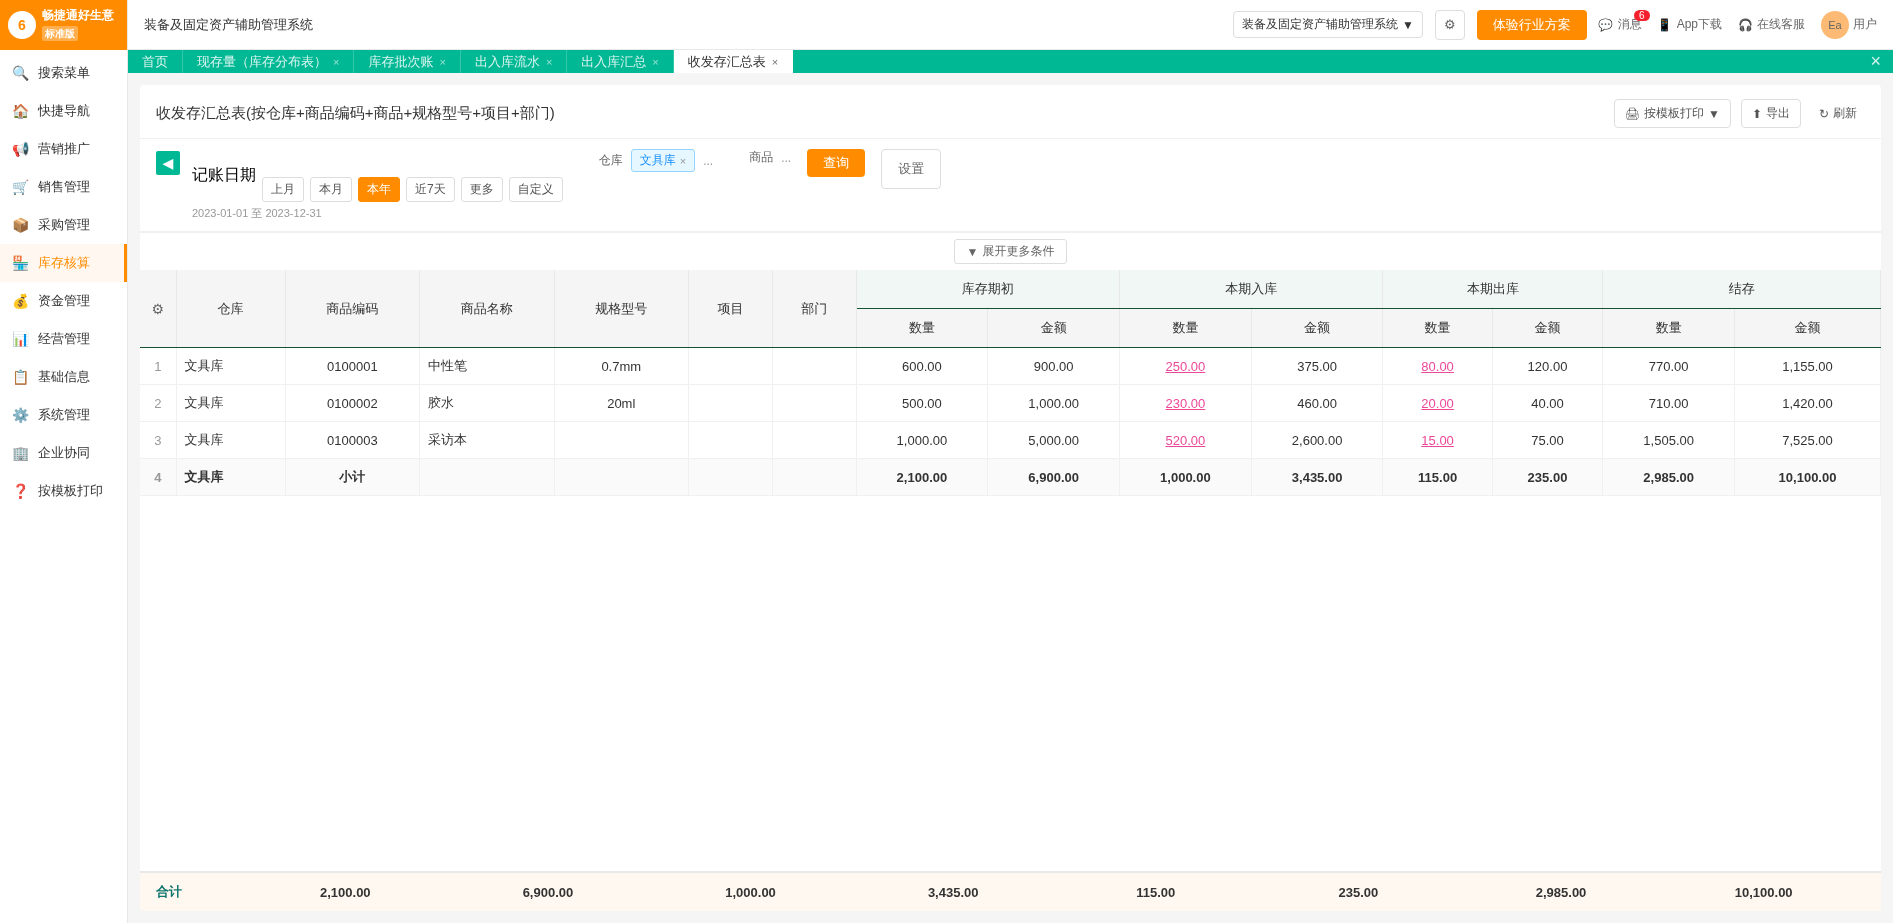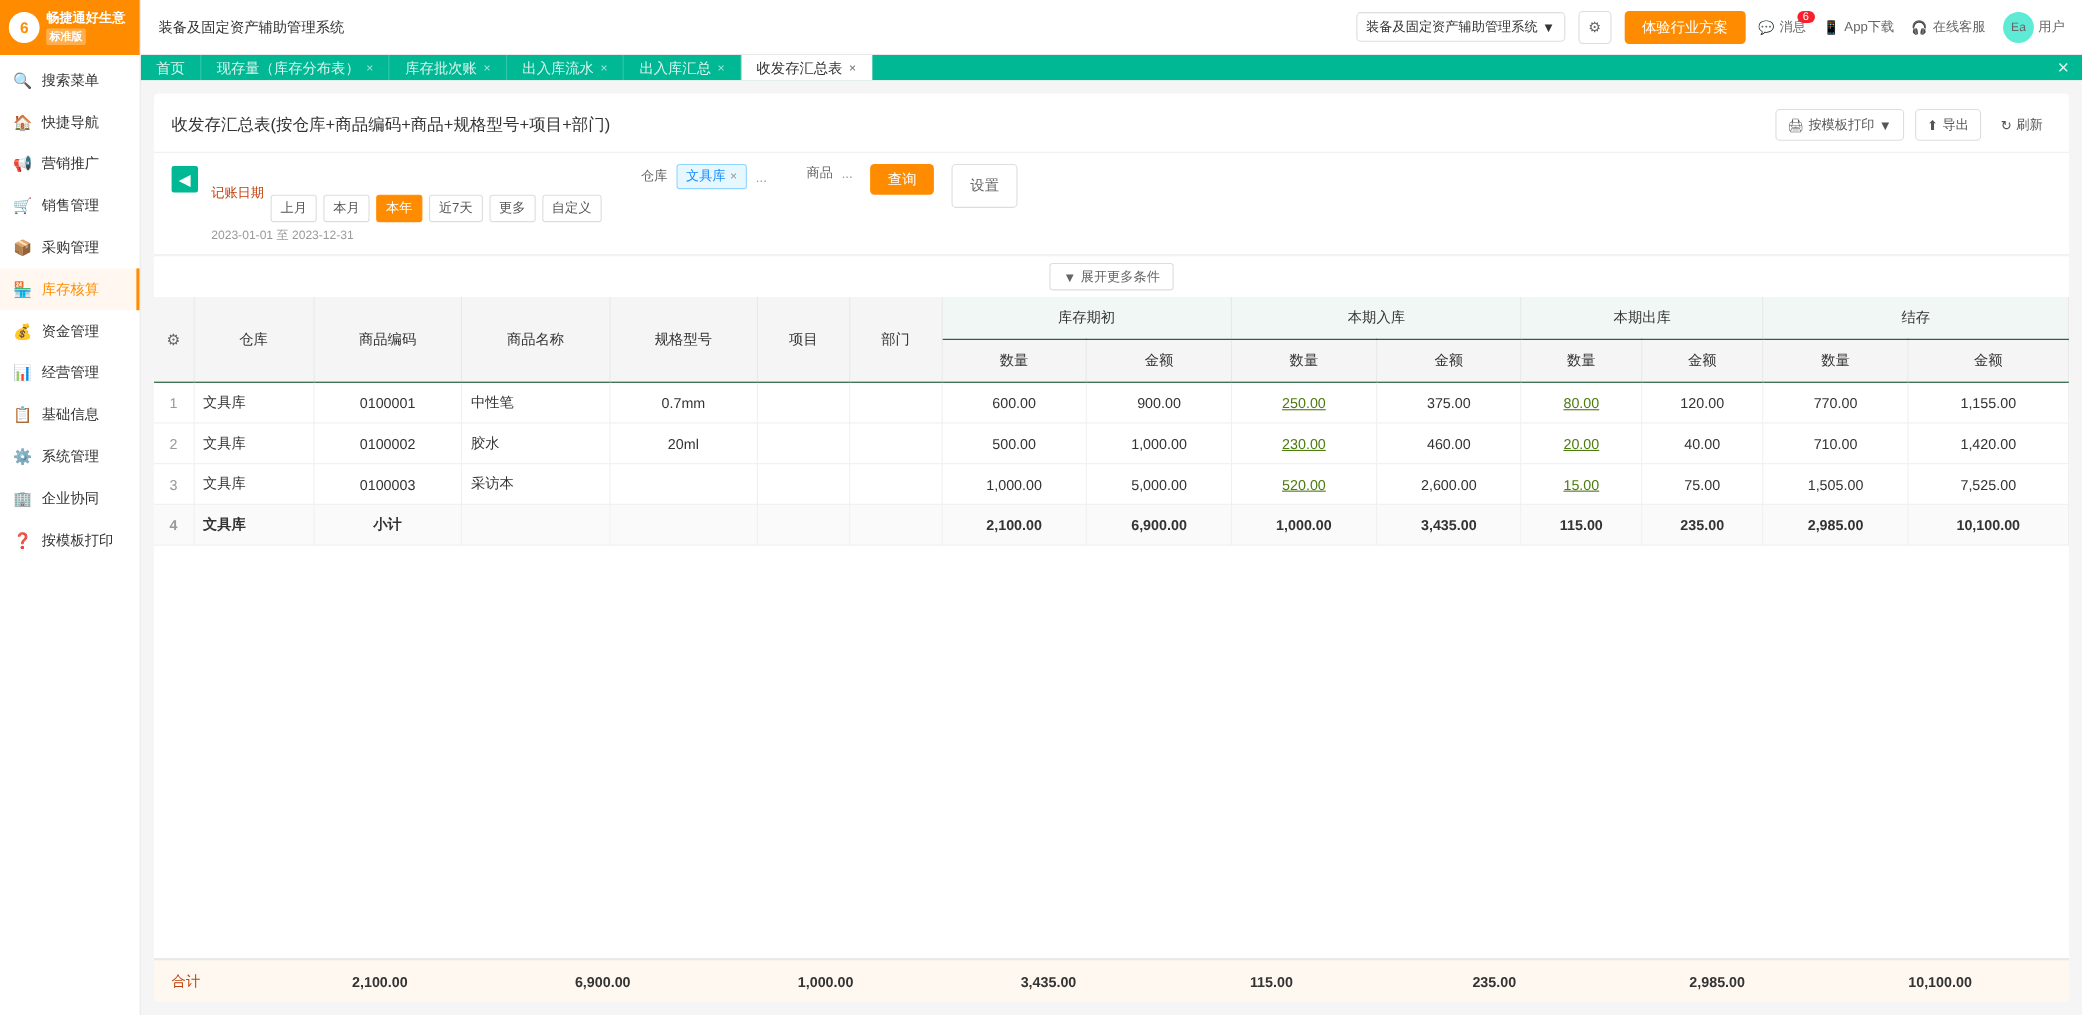--- a/index.html
+++ b/index.html
@@ -21,21 +21,21 @@
 
     
     .top-header { height: 50px; background: #fff; border-bottom: 1px solid #e8e8e8; display: flex; align-items: center; padding: 0 16px; gap: 12px; flex-shrink: 0; }
     .top-header-title { font-size: 13px; color: #333; flex: 1; }
     .top-header-select { border: 1px solid #ddd; border-radius: 4px; padding: 4px 8px; font-size: 12px; color: #333; display: flex; align-items: center; gap: 4px; }
     .gear-btn { width: 30px; height: 30px; display: flex; align-items: center; justify-content: center; border: 1px solid #ddd; border-radius: 4px; cursor: pointer; color: #666; }
     .trial-btn { background: #ff8c00; color: #fff; border: none; border-radius: 4px; padding: 6px 16px; font-size: 13px; cursor: pointer; }
     .header-actions { display: flex; align-items: center; gap: 16px; margin-left: auto; }
     .header-action-item { display: flex; align-items: center; gap: 4px; color: #666; font-size: 12px; cursor: pointer; position: relative; }
     .badge { position: absolute; top: -6px; right: -8px; background: #f5222d; color: #fff; border-radius: 10px; font-size: 10px; padding: 0 4px; min-width: 16px; text-align: center; }
-    .user-avatar { width: 28px; height: 28px; background: #5eead4; border-radius: 50%; display: flex; align-items: center; justify-content: center; font-size: 11px; color: #666; }
+    .user-avatar { width: 28px; height: 28px; background: #fdba74; border-radius: 50%; display: flex; align-items: center; justify-content: center; font-size: 11px; color: #666; }
 
     
     .tab-bar { background: #00b894; display: flex; align-items: center; height: 23px; flex-shrink: 0; overflow: hidden; }
     .tab-item { display: flex; align-items: center; gap: 6px; padding: 0 14px; height: 100%; color: rgba(255,255,255,0.85); font-size: 13px; cursor: pointer; border-right: 1px solid rgba(255,255,255,0.2); white-space: nowrap; }
     .tab-item.active { background: #fff; color: #333; }
     .tab-close { font-size: 11px; color: inherit; opacity: 0.7; cursor: pointer; }
     .close-all-btn { margin-left: auto; padding: 0 12px; color: rgba(255,255,255,0.85); font-size:18px; cursor: pointer; }
 
     
     .content { flex: 1; background: #f5f5f5; overflow-y: auto; padding: 0; display: flex; flex-direction: column; }
@@ -46,21 +46,21 @@
     .page-title { font-size: 15px; color: #333; font-weight: normal; }
     .page-actions { display: flex; align-items: center; gap: 10px; }
     .action-btn { display: flex; align-items: center; gap: 4px; padding: 5px 10px; border: 1px solid #ddd; border-radius: 4px; background: #fff; color: #555; font-size: 12px; cursor: pointer; }
     .refresh-btn { display: flex; align-items: center; gap: 4px; color: #555; font-size: 12px; cursor: pointer; padding: 5px 8px; }
 
     
     .filter-bar { padding: 10px 16px; border-bottom: 1px solid #f0f0f0; display: flex; align-items: flex-start; gap: 12px; }
     .filter-toggle { width: 24px; height: 24px; background: #00b894; color: #fff; display: flex; align-items: center; justify-content: center; border-radius: 2px; cursor: pointer; font-size: 14px; flex-shrink: 0; margin-top: 2px; }
     .filter-row { display: flex; align-items: flex-start; gap: 16px; flex-wrap: wrap; flex: 1; }
     .filter-group { display: flex; flex-direction: column; gap: 4px; }
-    .filter-label { font-size: 12px; color: #c2410c; }
+    .filter-label { font-size: 16px; color: #000000; }
     .filter-date-row { display: flex; align-items: center; gap: 6px; }
     .date-btn { padding: 3px 8px; border-radius: 3px; font-size: 12px; cursor: pointer; border: 1px solid #ddd; background: #fff; color: #555; margin-top: 28px; }
     .date-btn.active { background: #ff8c00; color: #fff; border-color: #ff8c00; }
     .date-range-text { font-size: 11px; color: #999; }
     .filter-warehouse { display: flex; align-items: center; gap: 8px; margin-left: 20px; }
     .filter-section-label { font-size: 12px; color: #666; }
     .warehouse-tag { display: flex; align-items: center; gap: 4px; background: #e6f7ff; border: 1px solid #91d5ff; border-radius: 3px; padding: 2px 8px; font-size: 12px; color: #1890ff; }
     .warehouse-tag-close { cursor: pointer; color: #999; font-size: 11px; }
     .filter-more { color: #999; font-size: 12px; cursor: pointer; }
     .filter-product { display: flex; align-items: center; gap: 8px; margin-left: 20px; }
@@ -71,25 +71,25 @@
 
     
     .table-container { flex: 1; overflow: auto; }
     table { width: 100%; border-collapse: collapse; font-size: 13px; }
     thead tr { background: #f5f5f5; }
     th { padding: 10px 8px; text-align: center; color: #333; font-weight: normal; border-bottom: 1px solid #14532d; border-right: 1px solid #e8e8e8; white-space: nowrap; font-size: 13px; }
     td { padding: 9px 8px; text-align: center; border-bottom: 1px solid #f0f0f0; border-right: 1px solid #f0f0f0; color: #333; }
     td.left { text-align: left; }
     .total-row td { font-weight: bold; background: #fafafa; }
     .th-group { background: #f0f7f5; }
-    .link-text { color: #4d7c0f; text-decoration: underline; cursor: pointer; }
+    .link-text { color: #ec4899; text-decoration: underline; cursor: pointer; }
 
     
     .bottom-total { background: #fff8f0; border-top: 2px solid #e8e8e8; padding: 10px 16px; display: flex; align-items: center; gap: 8px; flex-shrink: 0; }
-    .bottom-total-label { font-size: 13px; color: #c2410c; font-weight: normal; min-width: 80px; }
+    .bottom-total-label { font-size: 13px; color: #0f766e; font-weight: bold; min-width: 80px; }
     .bottom-total-values { display: flex; gap: 0; flex: 1; }
     .bottom-total-cell { flex: 1; text-align: center; font-size: 13px; color: #333; font-weight: bold; }
 
     .th-settings { width: 36px; }
     .row-num { color: #999; }
     .gear-icon-sm { font-size: 14px; color: #666; cursor: pointer; }
   </style>
 </head>
 <body>
 

